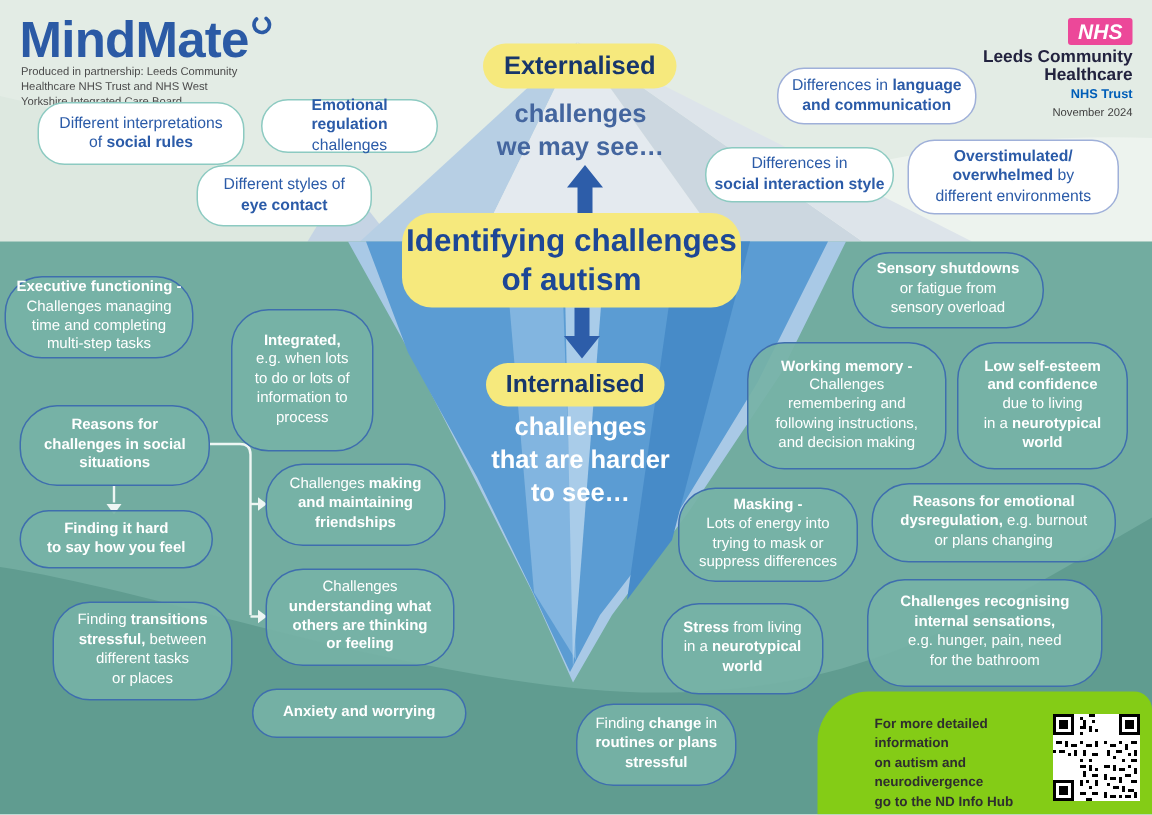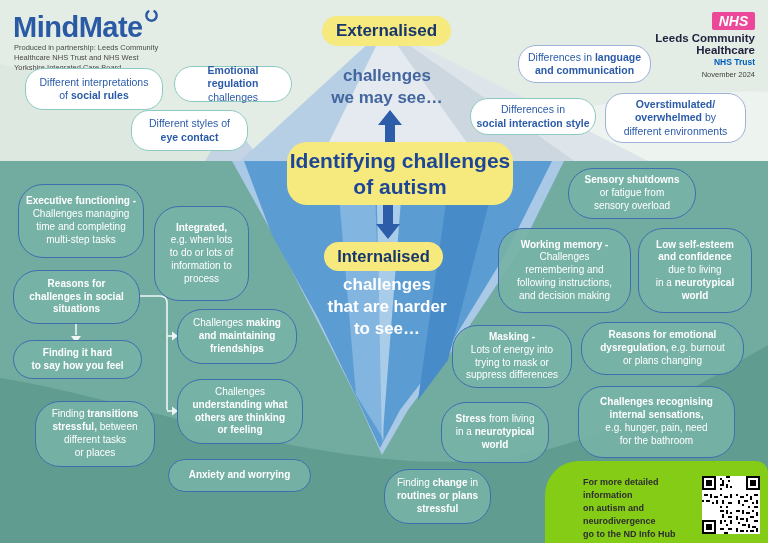--- a/index.html
+++ b/index.html
@@ -16,22 +16,22 @@
   .sea{background:rgba(118,178,166,0.92);border:1.5px solid #3e6eae;border-radius:25px;
        color:#ffffff;font-size:10px;line-height:1.28;}
   .pill{position:absolute;background:#f6e97d;border-radius:999px;display:flex;align-items:center;
         justify-content:center;font-weight:800;color:#17366b;font-size:17px;}
   .subtitle{position:absolute;text-align:center;white-space:pre-line;font-size:17px;
             line-height:1.28;font-weight:600;}
   #subtitle-ext{left:297px;top:65px;width:180px;color:#44669f;}
   #subtitle-int{left:297px;top:274px;width:180px;color:#ffffff;}
   #title-box{position:absolute;left:268px;top:142px;width:226px;height:63px;background:#f6e97d;
              border-radius:20px;display:flex;align-items:center;justify-content:center;text-align:center;
-             white-space:pre-line;font-weight:800;font-size:21px;color:#1d4796;line-height:1.2;margin-left:19px;}
-  #mindmate-logo{position:absolute;left:13px;top:8px;font-weight:800;font-size:29px;color:#2b5aa5;
+             white-space:pre-line;font-weight:800;font-size:21px;color:#1d4796;line-height:1.2;}
+  #mindmate-logo{position:absolute;left:13px;top:8px;font-weight:800;font-size:34px;color:#2b5aa5;
                  letter-spacing:-0.5px;}
   #mindmate-logo .swoosh{vertical-align:14px;margin-left:1px;}
   #partnership{position:absolute;left:14px;top:43px;font-size:7.5px;color:#4a4a4a;
                white-space:pre-line;line-height:1.35;}
   #nhs-block{position:absolute;left:712px;top:12px;width:43px;height:18px;background:#ec4899;color:#fff;
              font-style:italic;font-weight:800;font-size:14px;display:flex;align-items:center;
              justify-content:center;border-radius:2px;}
   #nhs-org{position:absolute;left:555px;top:32px;width:200px;text-align:right;font-weight:700;
            font-size:11.5px;color:#23233f;line-height:1.05;white-space:pre-line;}
   #nhs-trust{position:absolute;left:555px;top:57px;width:200px;text-align:right;font-weight:700;
@@ -98,21 +98,21 @@
 Yorkshire Integrated Care Board</div>
 
   <div id="nhs-block">
       <span>NHS</span>
     </div>
   <div id="nhs-org">Leeds Community
 Healthcare</div>
   <div id="nhs-trust">NHS Trust</div>
   <div id="nhs-date">November 2024</div>
 
-  <div class="pill" style="left:322px;top:16px;width:129px;height:30px">Externalised</div>
+  <div class="pill" style="left:322px;top:29px;width:129px;height:30px">Externalised</div>
   <div id="subtitle-ext" class="subtitle">challenges
 we may see…</div>
 
   <div id="title-box">Identifying challenges
 of autism</div>
 
   <div class="pill" style="left:324px;top:242px;width:119px;height:29px;font-size:16.5px">Internalised</div>
   <div id="subtitle-int" class="subtitle">challenges
 that are harder
 to see…</div>
@@ -136,21 +136,21 @@
   <div class="bubble top" style="left:470px;top:98px;width:126px;height:37px;padding:3px 2px">
       <div class="tx"><span>Differences in
 </span><span class="b">social interaction style</span></div>
     </div>
   <div class="bubble top b-blue" style="left:605px;top:93px;width:141px;height:50px">
       <div class="tx"><span class="b">Overstimulated/
 overwhelmed</span><span> by
 different environments</span></div>
     </div>
 
-  <div class="bubble sea" style="left:18px;top:184px;width:126px;height:74px">
+  <div class="bubble sea" style="left:3px;top:184px;width:126px;height:55px">
       <div class="tx"><span class="b">Executive functioning -</span><span>
 Challenges managing
 time and completing
 multi-step tasks</span></div>
     </div>
   <div class="bubble sea" style="left:154px;top:206px;width:95px;height:95px">
       <div class="tx"><span class="b">Integrated,</span><span>
 e.g. when lots
 to do or lots of
 information to

